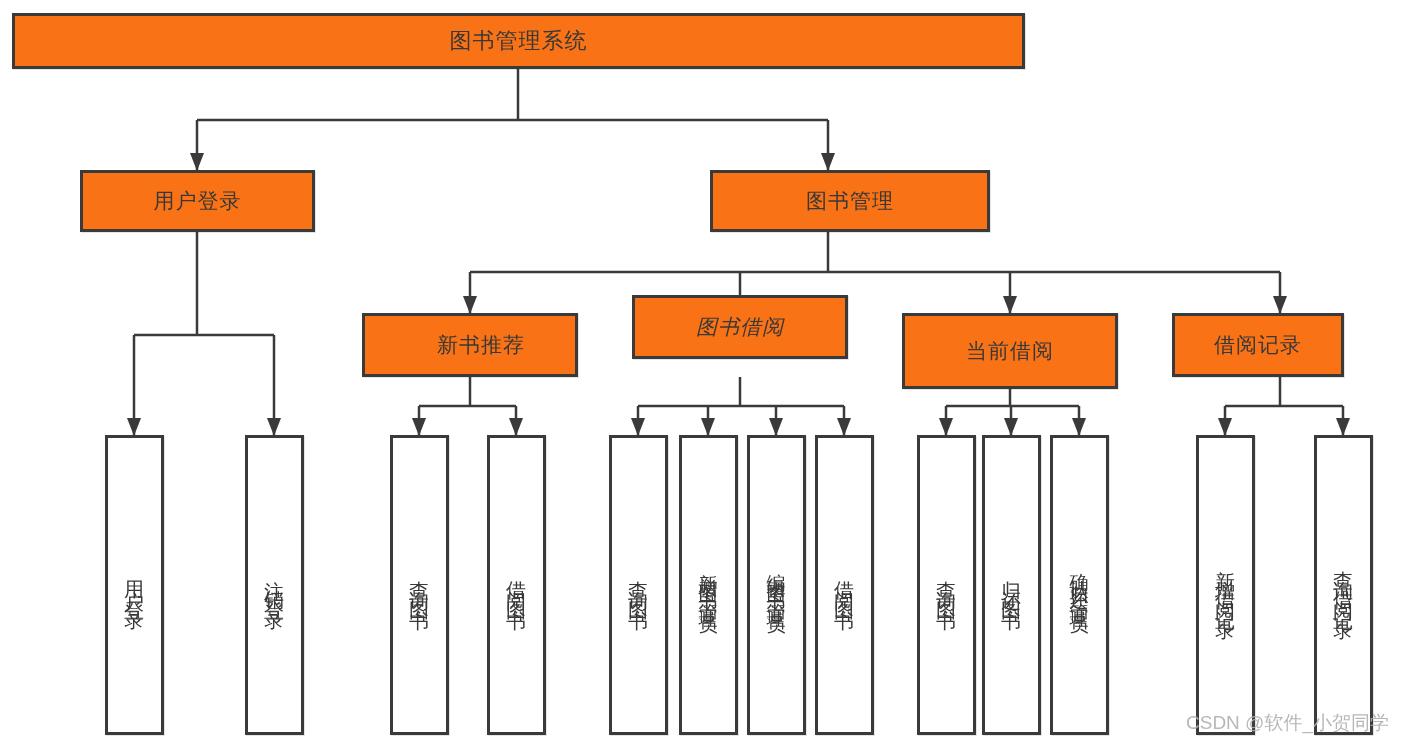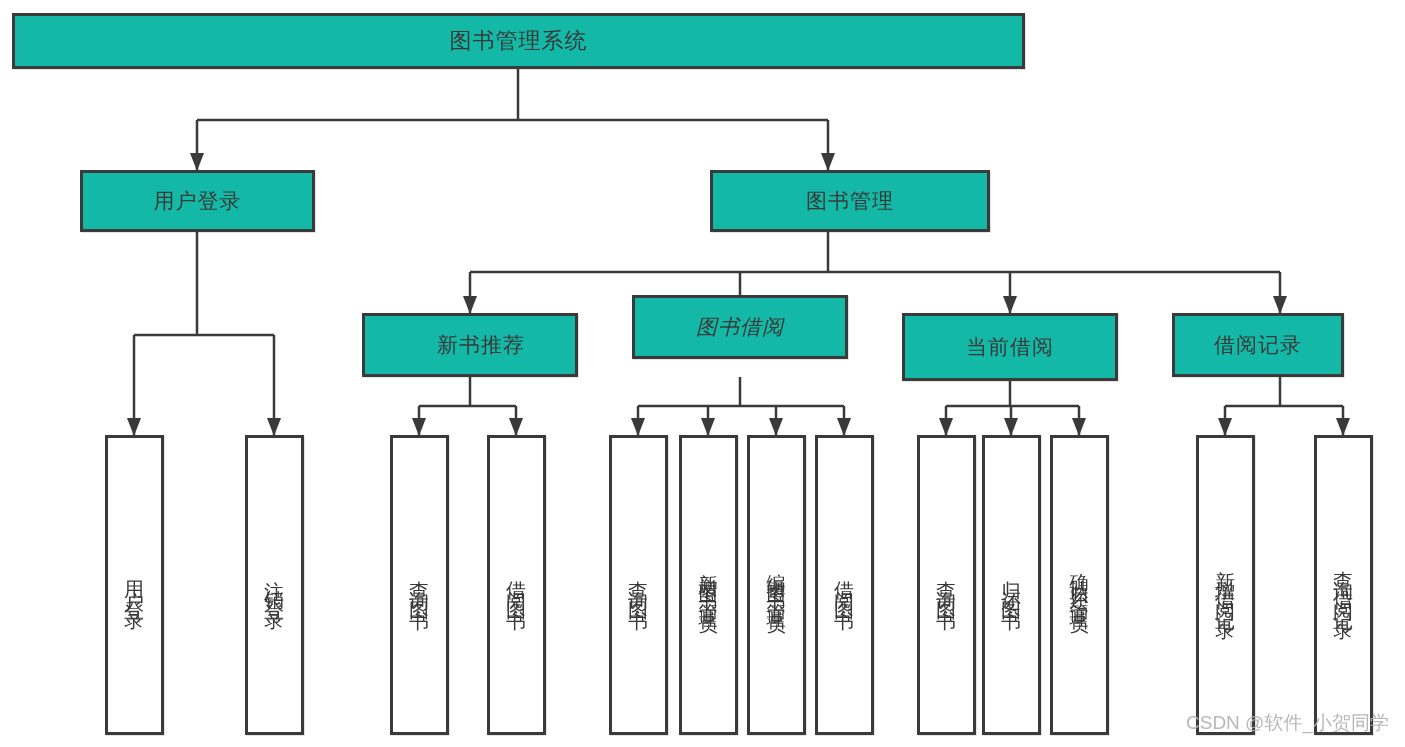--- a/index.html
+++ b/index.html
@@ -10,21 +10,21 @@
     --bg:#ffffff;
   }
   html,body{margin:0;padding:0;background:var(--bg);}
   body{font-family:"Liberation Sans","DejaVu Sans",sans-serif;}
   .canvas{
     position:relative;width:1405px;height:747px;background:var(--bg);
     overflow:hidden;
   }
   .connectors{position:absolute;left:0;top:0;width:1405px;height:747px;pointer-events:none;}
   .hbox{
-    position:absolute;box-sizing:border-box;background:#14b8a6;
+    position:absolute;box-sizing:border-box;background:#f97316;
     border:3px solid var(--border);
     display:flex;align-items:center;justify-content:center;
     color:var(--text);font-size:21px;letter-spacing:1px;
     box-shadow:1px 1px 0 rgba(0,0,0,0.10);
     text-align:center;
   }
   .hbox.root{font-size:22px;}
   .vbox{
     position:absolute;box-sizing:border-box;background:#fff;
     border:3px solid var(--border);
@@ -110,21 +110,21 @@
   <div class="hbox" style="left:710px;top:170px;width:280px;height:62px;">
     <span>图书管理</span>
   </div>
 
   <div class="hbox" style="left:362px;top:313px;width:216px;height:64px;padding-left:22px;">
     <span>新书推荐</span>
   </div>
   <div class="hbox" style="left:632px;top:295px;width:216px;height:64px;font-style:italic;">
     <span>图书借阅</span>
   </div>
-  <div class="hbox" style="left:902px;top:313px;width:216px;height:68px;">
+  <div class="hbox" style="left:902px;top:313px;width:216px;height:76px;">
     <span>当前借阅</span>
   </div>
   <div class="hbox" style="left:1172px;top:313px;width:172px;height:64px;">
     <span>借阅记录</span>
   </div>
 
   <div class="vbox" style="left:105px;top:435px;width:59px;height:300px;">
     <span class="vtext">用户登录</span>
   </div>
   <div class="vbox" style="left:245px;top:435px;width:59px;height:300px;">

